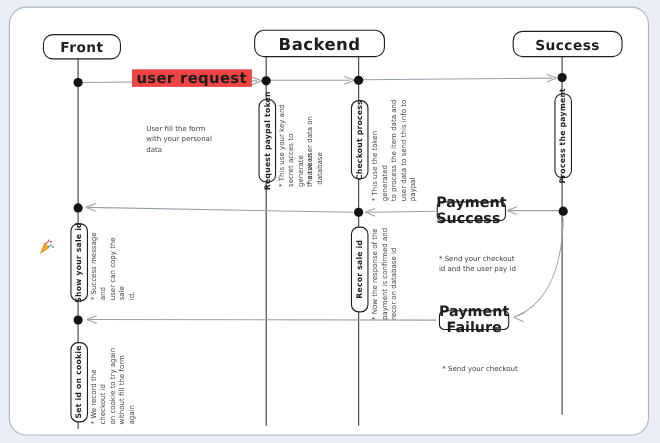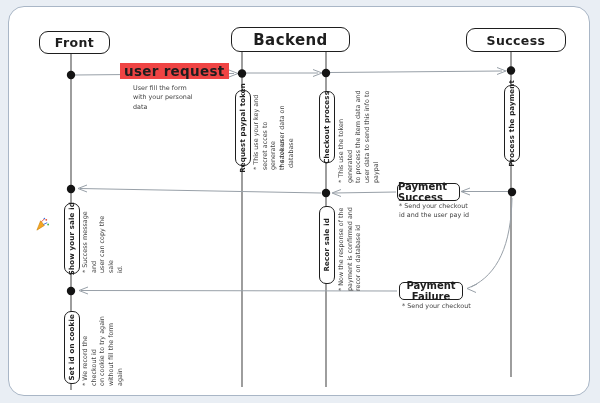--- a/index.html
+++ b/index.html
@@ -25,26 +25,26 @@
   }
   .bar span{
     writing-mode:vertical-rl;transform:rotate(180deg);
     font-size:7px;font-weight:700;letter-spacing:.2px;white-space:nowrap;
   }
   .vnote{
     position:absolute;writing-mode:vertical-rl;transform:rotate(180deg);
     font-size:6.4px;line-height:1.35;color:#3f3f3f;white-space:pre-line;
   }
   .hnote{
-    position:absolute;font-size:6.4px;line-height:1.45;color:#3f3f3f;white-space:pre-line;
+    position:absolute;font-size:6.4px;line-height:1.45;color:#3f3f3f;white-space:pre-line;margin-top:29px;
   }
   .msgbox{
     position:absolute;background:#fff;border:1.2px solid #1e1e1e;border-radius:5px;
     display:flex;align-items:center;justify-content:center;
-    font-size:10px;font-weight:600;
+    font-size:13px;font-weight:600;
   }
   .userreq{
     position:absolute;left:120px;top:63px;background:#ef4444;padding:0 4px;
     font-size:13.5px;font-weight:700;letter-spacing:.3px;
   }
   .celebration{position:absolute;left:35px;top:217px;width:15px;height:15px;}
 </style>
 </head>
 <body>
 

